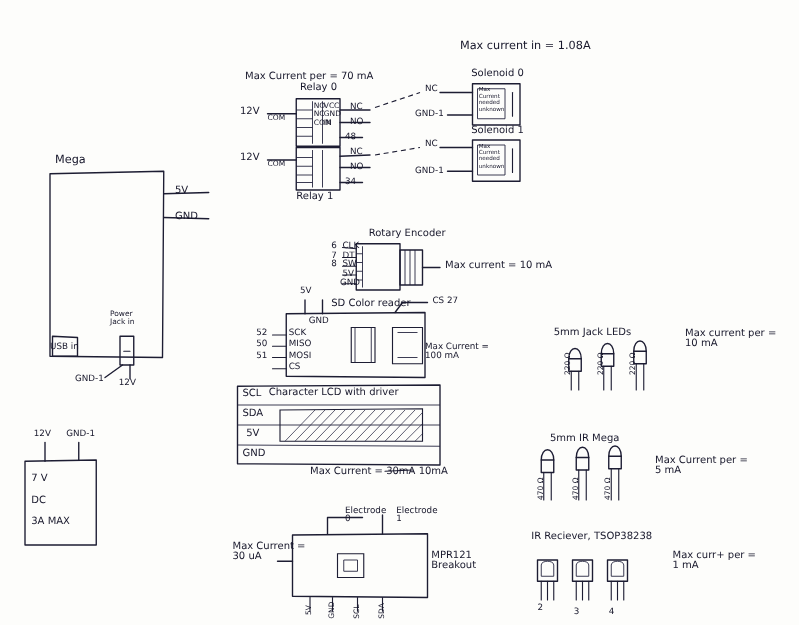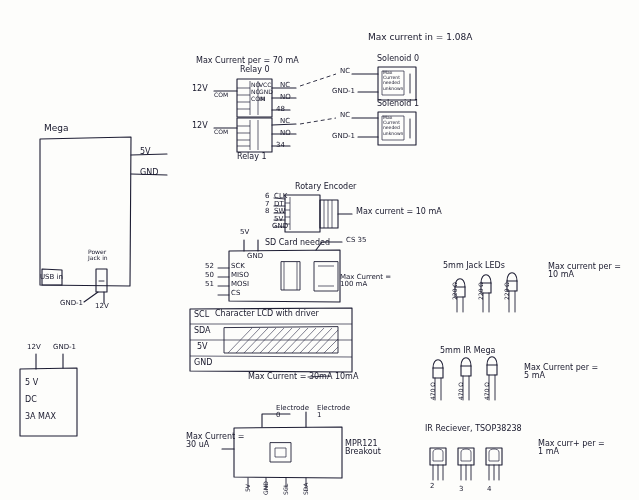--- a/index.html
+++ b/index.html
@@ -220,21 +220,21 @@
   <div class="lbl" style="left:140px;top:148px">5V</div>
   <div class="lbl" style="left:140px;top:169px">GND</div>
   <div class="lbl sm" style="left:40px;top:274px">USB in</div>
   <div class="lbl xs" style="left:88px;top:249px;white-space:pre">Power
 Jack in</div>
   <div class="lbl sm" style="left:60px;top:300px">GND-1</div>
   <div class="lbl sm" style="left:95px;top:303px">12V</div>
 
   <div class="lbl sm" style="left:27px;top:344px">12V</div>
   <div class="lbl sm" style="left:53px;top:344px">GND-1</div>
-  <div class="lbl" style="left:25px;top:379px">5 V</div>
+  <div class="lbl" style="left:25px;top:379px">7 V</div>
   <div class="lbl" style="left:25px;top:396px">DC</div>
   <div class="lbl" style="left:25px;top:413px">3A MAX</div>
 
   <div class="lbl" style="left:240px;top:66px">Relay 0</div>
   <div class="lbl" style="left:192px;top:85px">12V</div>
   <div class="lbl xs" style="left:214px;top:92px">COM</div>
   <div class="lbl sm" style="left:280px;top:82px">NC</div>
   <div class="lbl sm" style="left:280px;top:94px">NO</div>
   <div class="lbl sm" style="left:276px;top:106px">48</div>
   <div class="lbl xs" style="left:251px;top:82px">NO</div>
@@ -271,22 +271,22 @@
   <div class="lbl sm" style="left:265px;top:193px">6</div>
   <div class="lbl sm" style="left:274px;top:193px">CLK</div>
   <div class="lbl sm" style="left:265px;top:201px">7</div>
   <div class="lbl sm" style="left:274px;top:201px">DT</div>
   <div class="lbl sm" style="left:265px;top:208px">8</div>
   <div class="lbl sm" style="left:274px;top:208px">SW</div>
   <div class="lbl sm" style="left:274px;top:216px">5V</div>
   <div class="lbl sm" style="left:272px;top:223px">GND</div>
   <div class="lbl" style="left:356px;top:208px">Max  current = 10 mA</div>
 
-  <div class="lbl" style="left:265px;top:239px">SD Card needed</div>
-  <div class="lbl sm" style="left:346px;top:237px">CS 35</div>
+  <div class="lbl" style="left:265px;top:239px">SD Color reader</div>
+  <div class="lbl sm" style="left:346px;top:237px">CS 27</div>
   <div class="lbl sm" style="left:240px;top:229px">5V</div>
   <div class="lbl sm" style="left:247px;top:253px">GND</div>
   <div class="lbl sm" style="left:205px;top:263px">52</div>
   <div class="lbl sm" style="left:231px;top:263px">SCK</div>
   <div class="lbl sm" style="left:205px;top:272px">50</div>
   <div class="lbl sm" style="left:231px;top:272px">MISO</div>
   <div class="lbl sm" style="left:205px;top:281px">51</div>
   <div class="lbl sm" style="left:231px;top:281px">MOSI</div>
   <div class="lbl sm" style="left:205px;top:290px"></div>
   <div class="lbl sm" style="left:231px;top:290px">CS</div>

